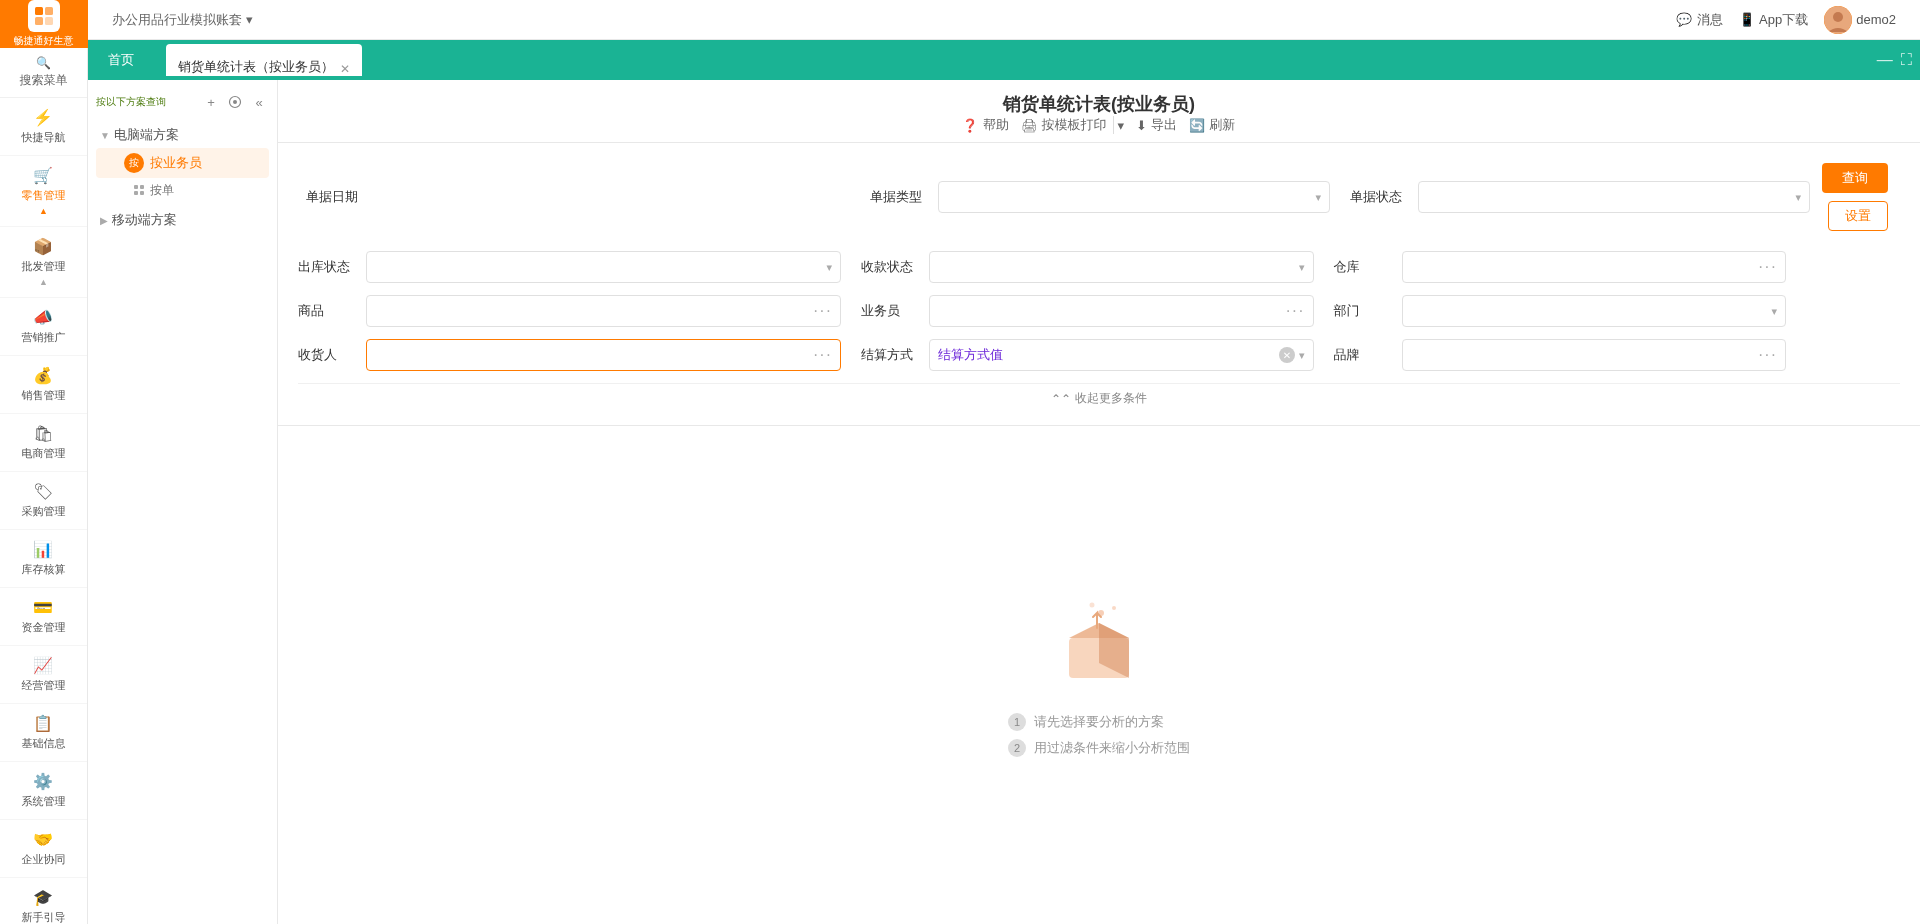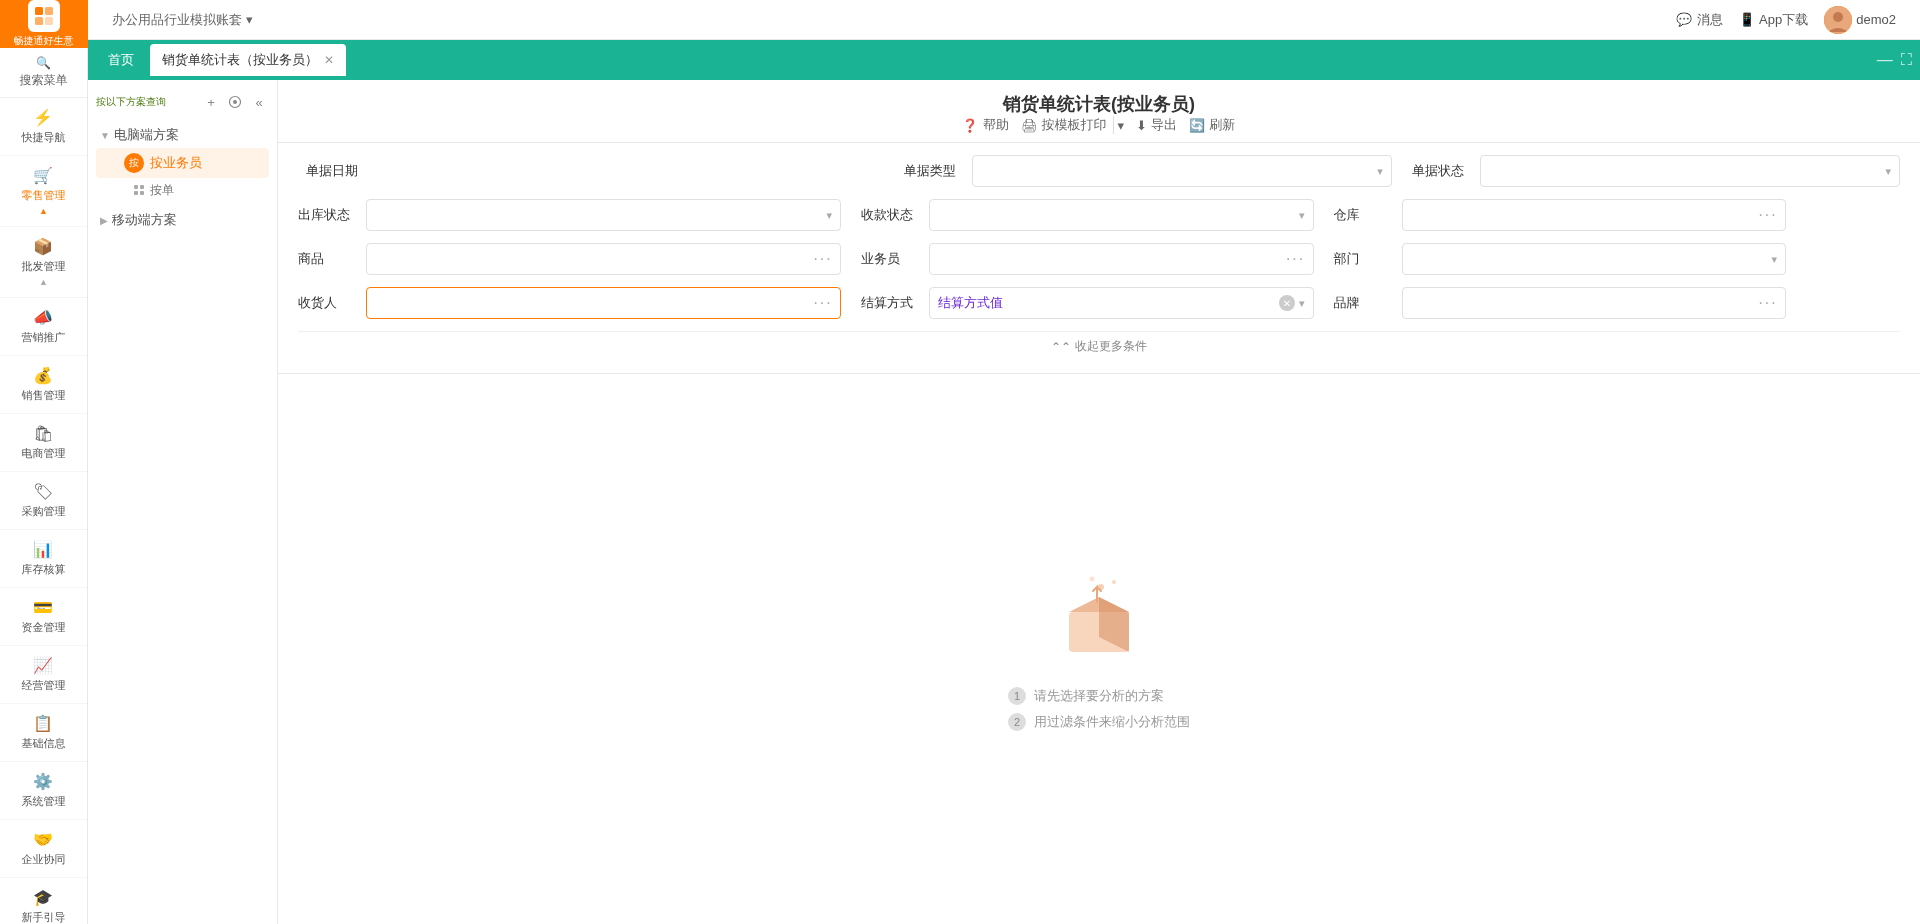--- a/index.html
+++ b/index.html
@@ -22,24 +22,24 @@
 
     
     .topbar { height: 40px; background: #fff; border-bottom: 1px solid #e8e8e8; display: flex; align-items: center; justify-content: space-between; padding: 0 24px; flex-shrink: 0; }
     .topbar-left { display: flex; align-items: center; gap: 8px; font-size: 13px; color: #666; }
     .topbar-dropdown { display: flex; align-items: center; gap: 4px; cursor: pointer; }
     .topbar-right { display: flex; align-items: center; gap: 16px; }
     .topbar-right-item { display: flex; align-items: center; gap: 4px; cursor: pointer; color: #555; font-size: 13px; }
     .avatar { width: 28px; height: 28px; border-radius: 50%; background: #ff7a00; display: flex; align-items: center; justify-content: center; color: #fff; font-size: 11px; overflow: hidden; }
 
     
-    .tabbar { height: 40px; background: #1ab394; display: flex; align-items: center; flex-shrink: 0; padding: 0 8px; gap: 4px; }
+    .tabbar { height: 40px; background: #1ab394; display: flex; align-items: center; flex-shrink: 0; padding: 0 8px; gap: 20px; }
     .tab { height: 32px; padding: 0 12px; border-radius: 4px 4px 0 0; display: flex; align-items: center; gap: 6px; cursor: pointer; font-size: 13px; }
     .tab.home { background: transparent; color: #fff; }
-    .tab.active { background: #fff; color: #333; }
+    .tab.active { background: #fff; color: #333; align-items: flex-end; }
     .tab-close { color: #999; font-size: 12px; cursor: pointer; }
     .tabbar-actions { margin-left: auto; display: flex; align-items: center; gap: 8px; }
     .tabbar-action-btn { color: #fff; font-size: 16px; cursor: pointer; opacity: 0.8; }
 
     
     .page { flex: 1; display: flex; overflow: hidden; background: #f5f5f5; }
 
     
     .left-panel { width: 190px; background: #fff; border-right: 1px solid #e8e8e8; padding: 12px 8px; flex-shrink: 0; overflow-y: auto; }
     .left-panel-header { display: flex; align-items: center; justify-content: space-between; margin-bottom: 10px; }
@@ -328,20 +328,26 @@
             </div>
           </div>
           <div class="filter-separator"></div>
           <div class="filter-item" style="flex:1;">
             <span class="filter-label">单据状态</span>
             <div class="filter-control">
               <span class="filter-control-placeholder"></span>
               <span class="filter-control-arrow">▾</span>
             </div>
           </div>
+          <div style="flex-shrink:0;padding:0 12px;">
+            <div class="query-btn-group">
+              <button class="btn-query">查询</button>
+              <button class="btn-set">设置</button>
+            </div>
+          </div>
         </div>
 
         <div class="filter-row">
           <div class="filter-item" style="flex:1.2;">
             <span class="filter-label">出库状态</span>
             <div class="filter-control">
               <span class="filter-control-placeholder"></span>
               <span class="filter-control-arrow">▾</span>
             </div>
           </div>

